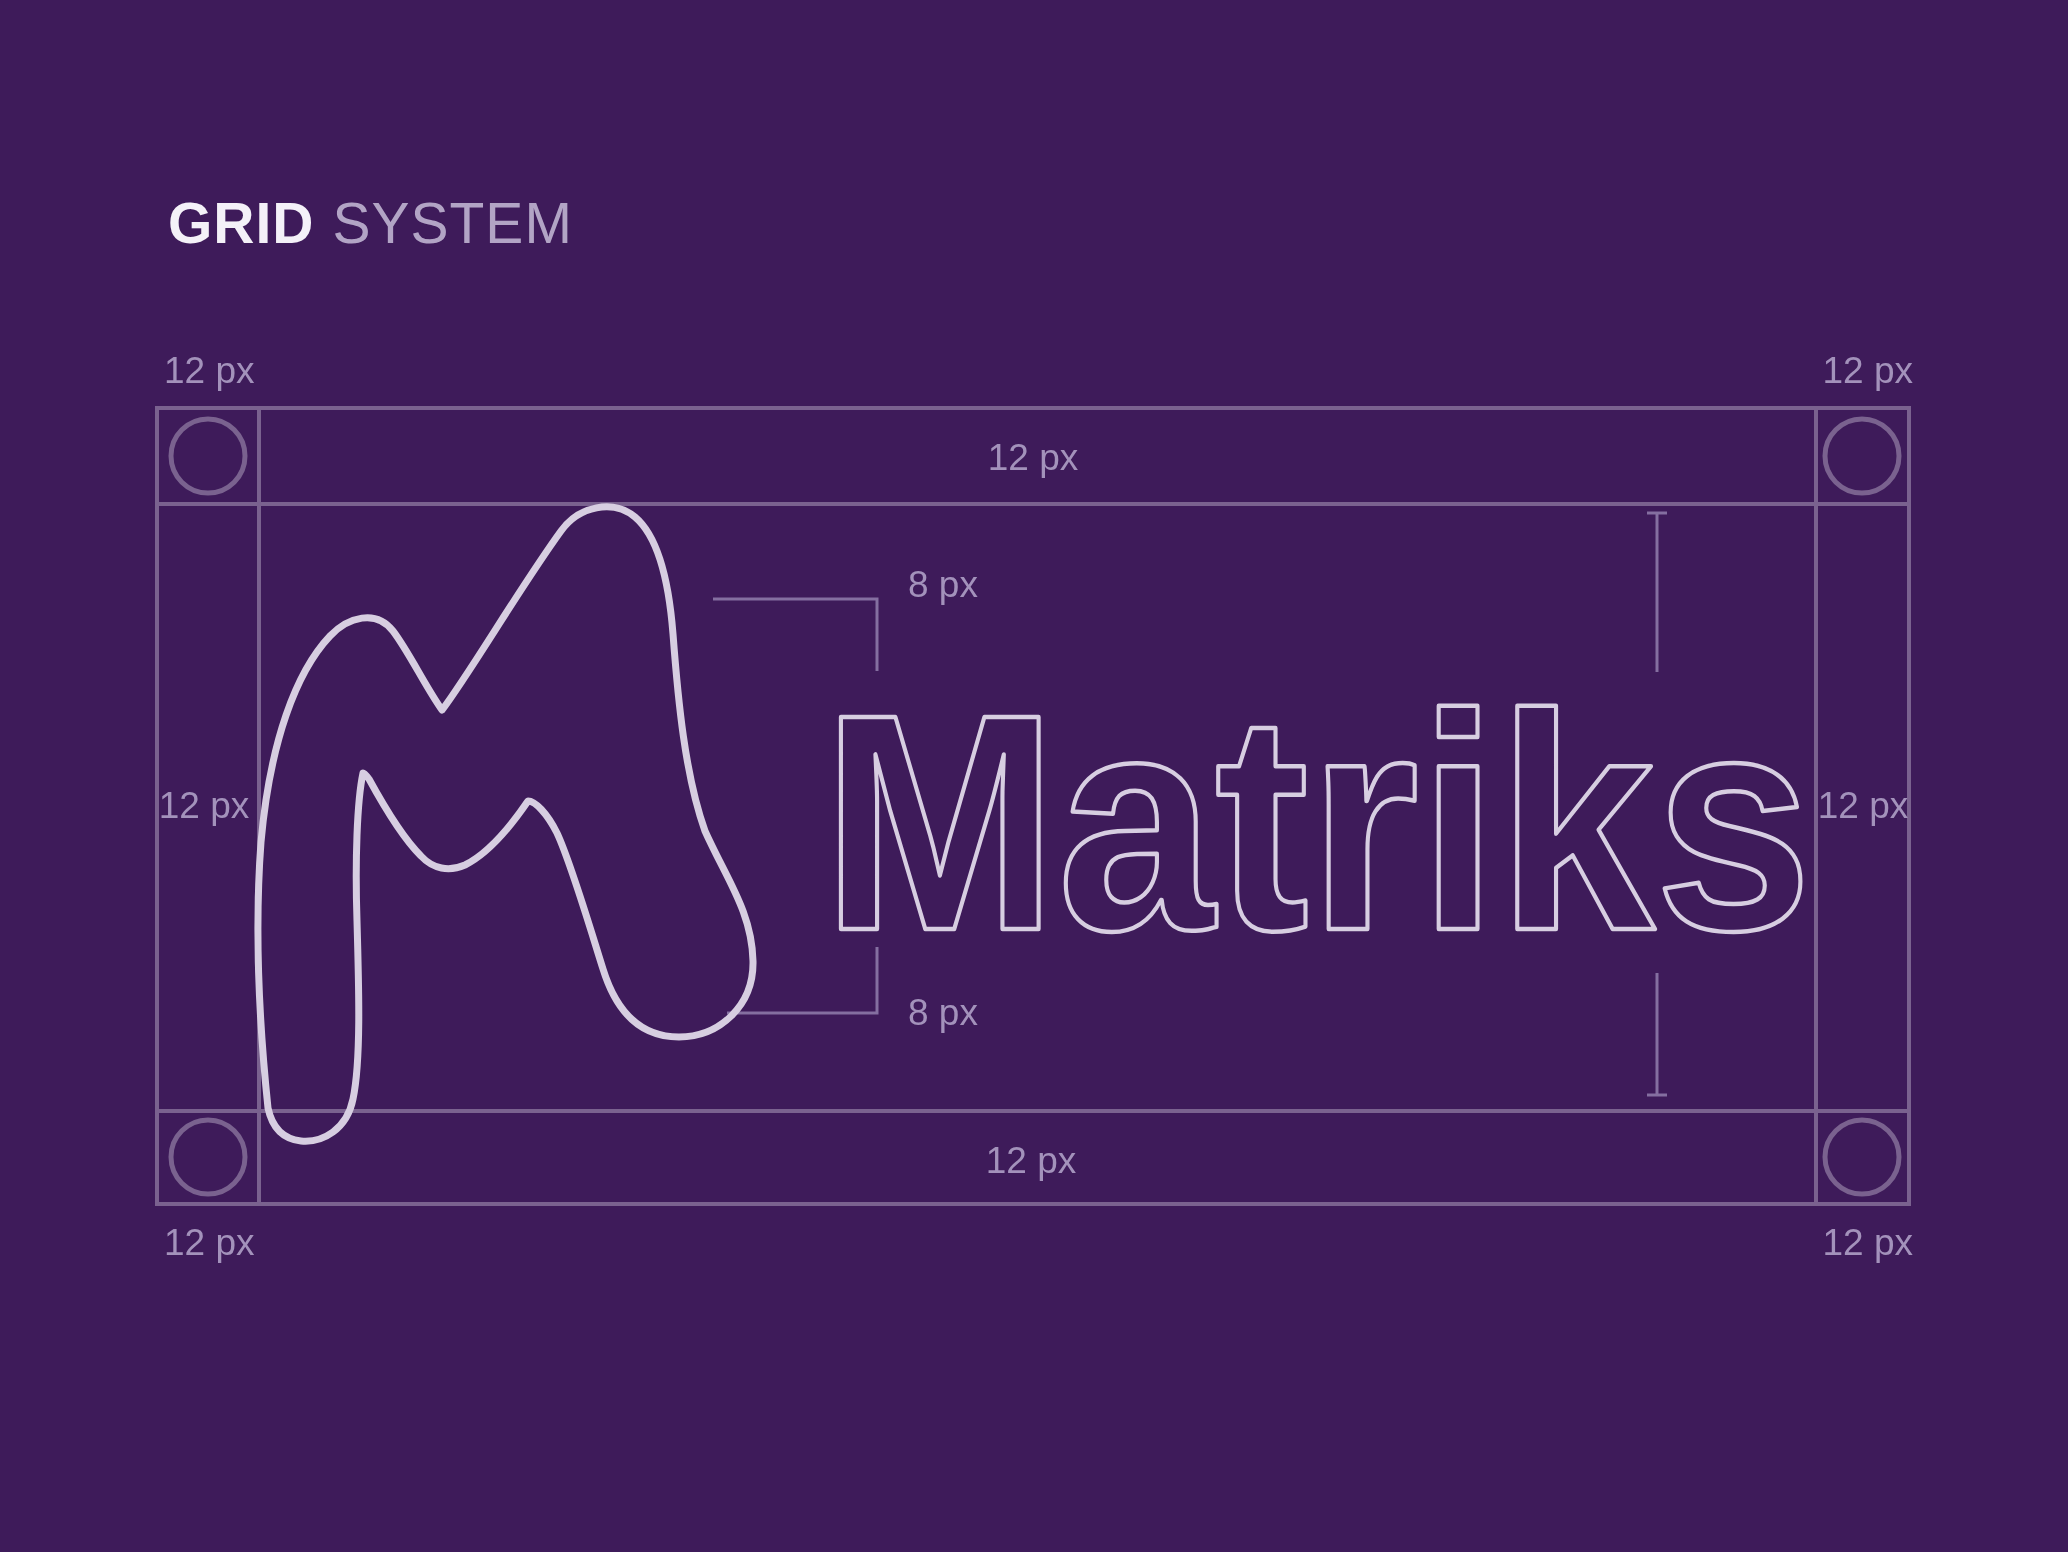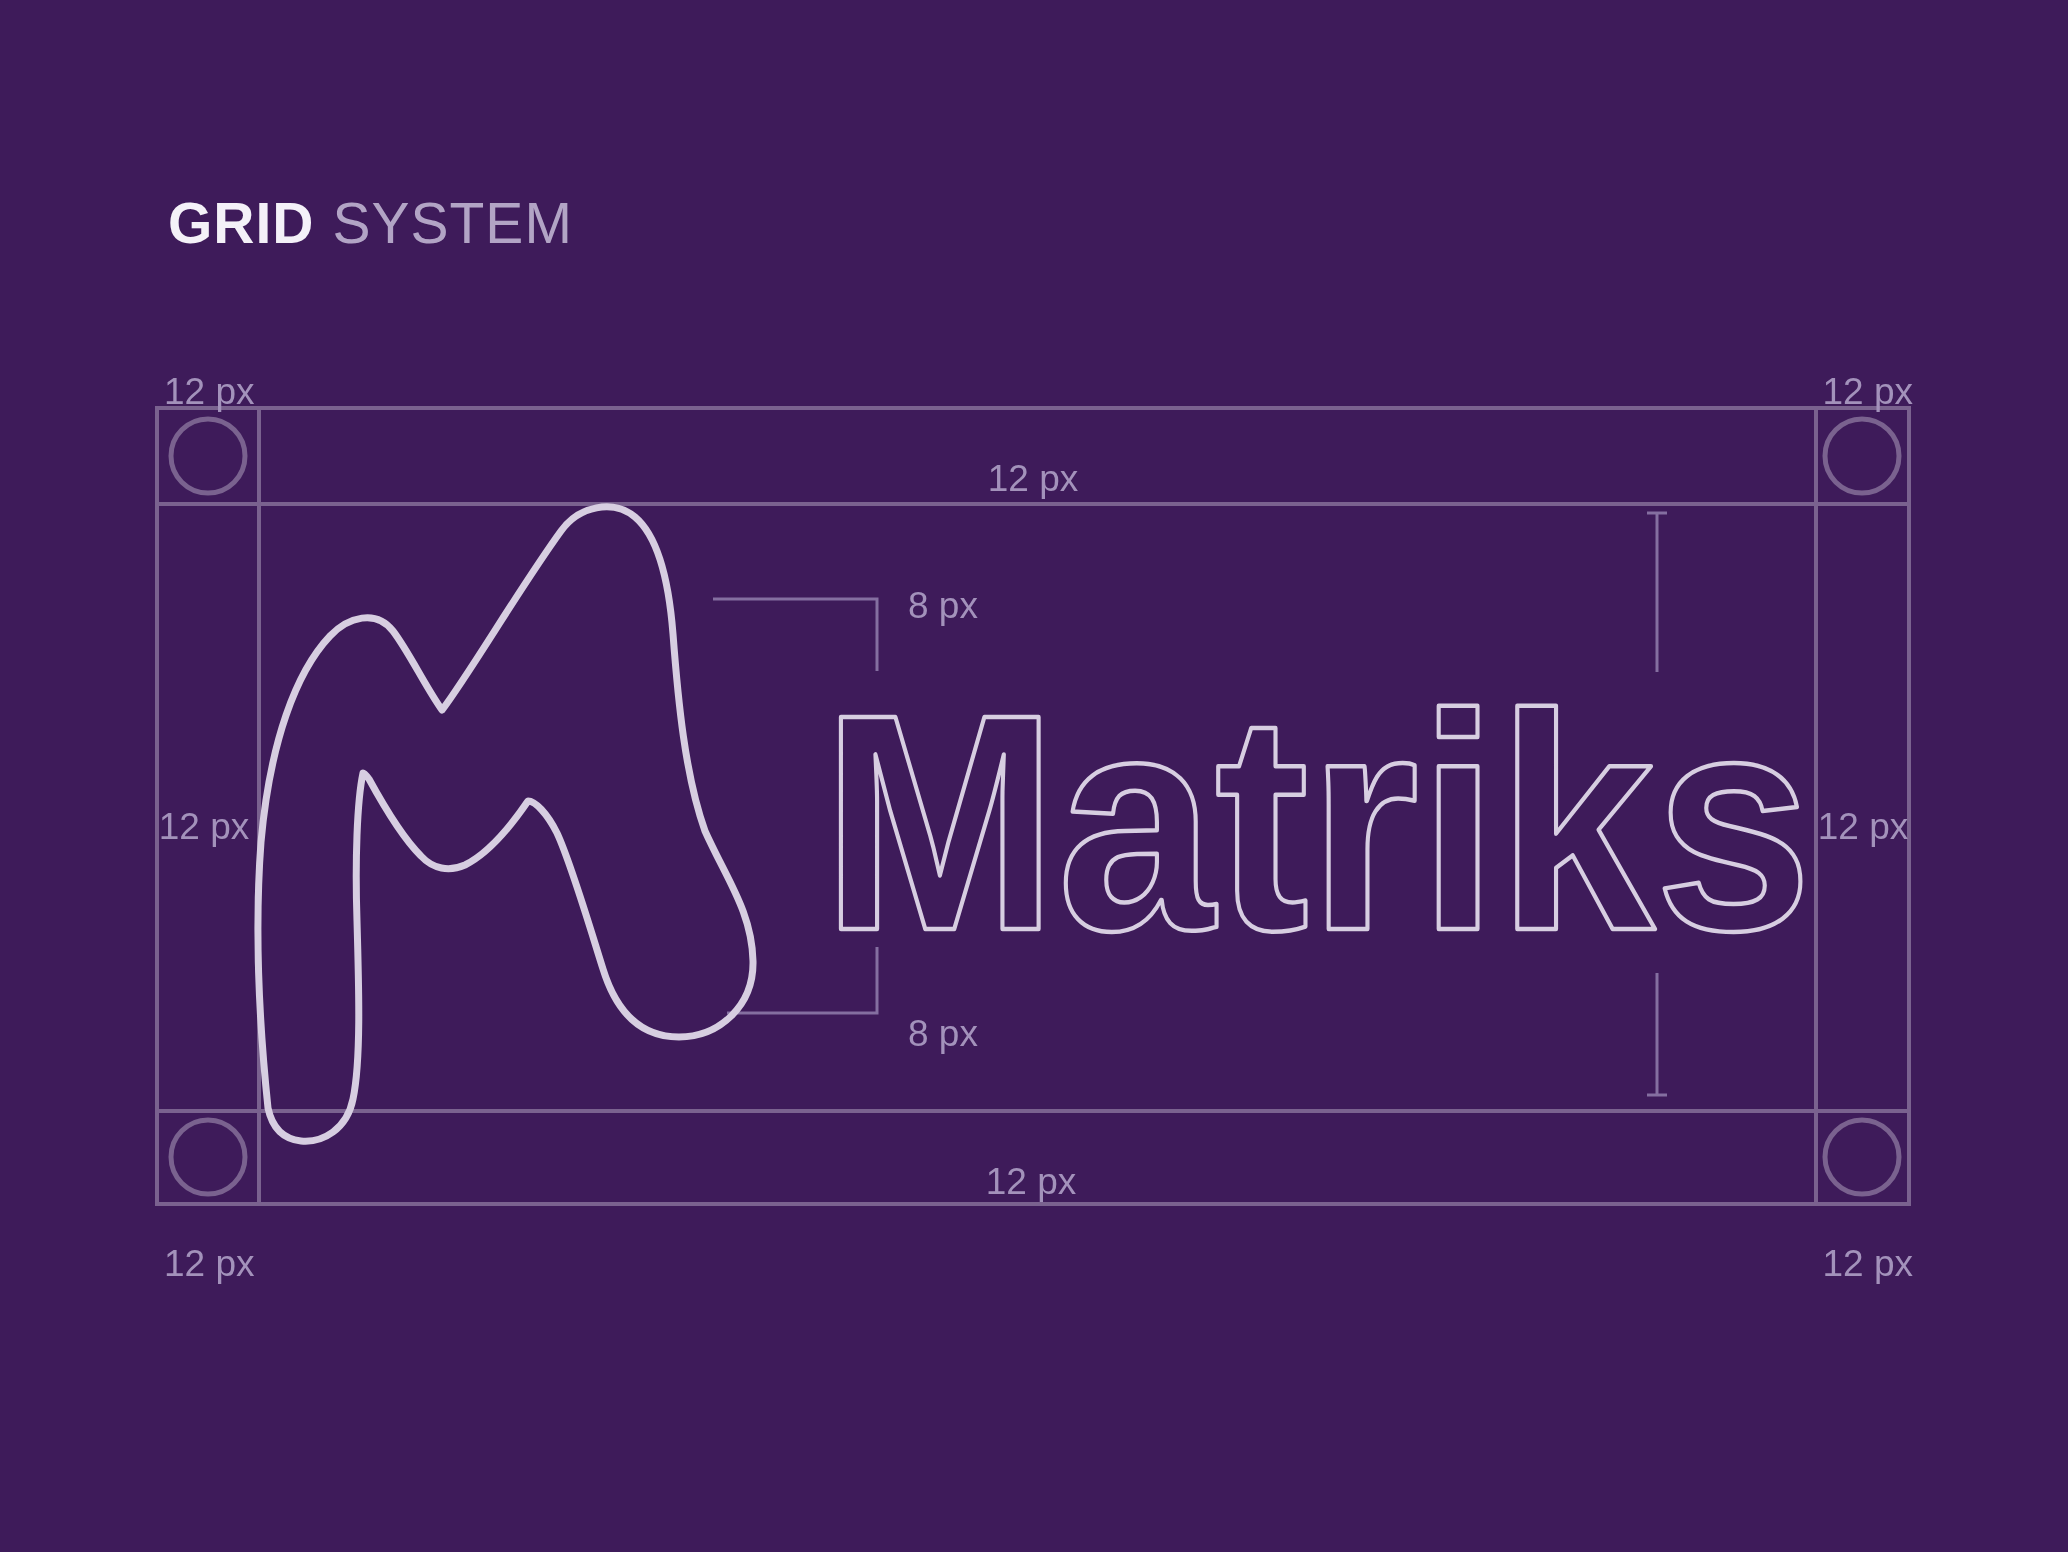--- a/index.html
+++ b/index.html
@@ -26,21 +26,20 @@
     white-space:nowrap;
   }
   .page-title .t1{color:var(--title-primary);}
   .page-title .t2{color:var(--title-secondary);margin-left:18px;font-weight:500;}
   .shapes{position:absolute;left:0;top:0;width:2068px;height:1552px;}
   .lbl{
     position:absolute;
     color:var(--label-text);
     font-size:37px;line-height:1;
     white-space:nowrap;
-    margin-top:21px;
   }
   .lbl.centered{transform:translateX(-50%);}
   .lbl.right-aligned{transform:translateX(-100%);}
   .lbl-top-left{left:164px;top:352px;}
   .lbl-top-right{left:1913px;top:352px;}
   .lbl-top-center{left:1033px;top:439px;}
   .lbl-left-middle{left:204px;top:787px;}
   .lbl-right-middle{left:1863px;top:787px;}
   .lbl-bottom-center{left:1031px;top:1142px;}
   .lbl-bottom-left{left:164px;top:1224px;}

